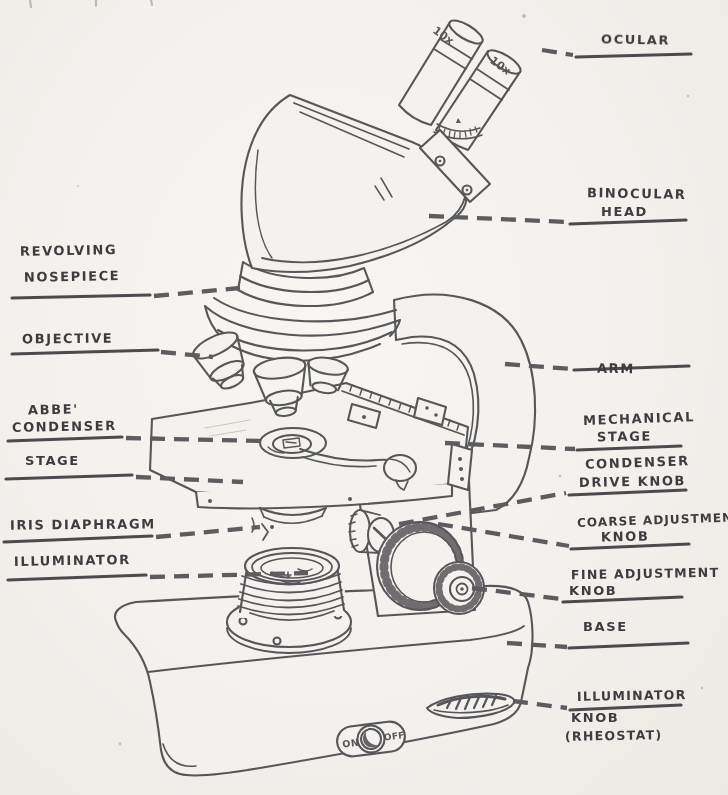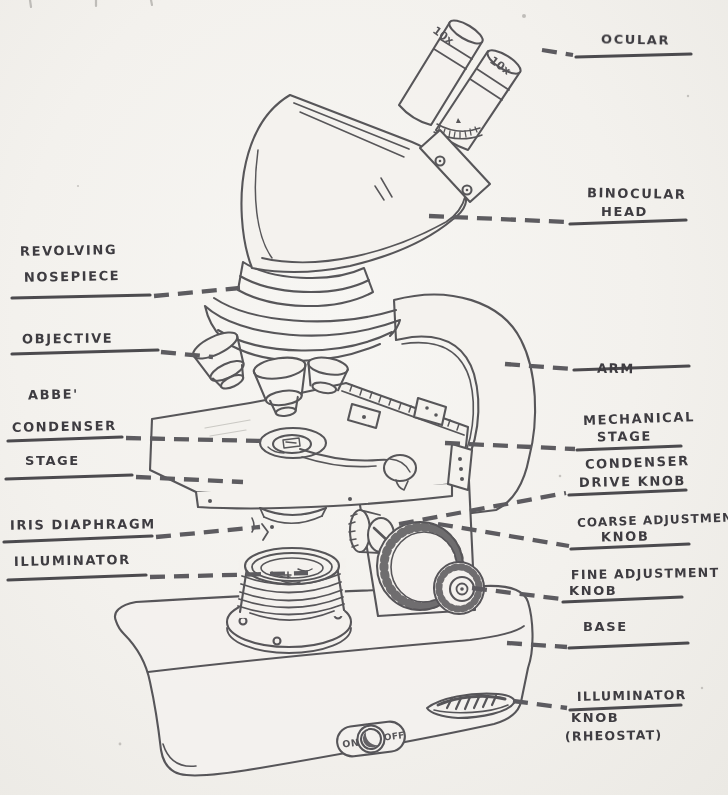--- a/index.html
+++ b/index.html
@@ -266,21 +266,21 @@
 <div class="lbl" style="left:587px;top:186px;transform:rotate(1deg)">BINOCULAR</div>
 <div class="lbl" style="left:601px;top:204px">HEAD</div>
 
 <div class="lbl" style="left:20px;top:243px;transform:rotate(-1deg)">REVOLVING</div>
 <div class="lbl" style="left:24px;top:269px;transform:rotate(-1deg)">NOSEPIECE</div>
 
 <div class="lbl" style="left:22px;top:331px;transform:rotate(-0.5deg)">OBJECTIVE</div>
 
 <div class="lbl" style="left:597px;top:361px;transform:rotate(1deg)">ARM</div>
 
-<div class="lbl" style="left:28px;top:387px;transform:rotate(-1deg)">ABBE'</div>
+<div class="lbl" style="left:28px;top:402px;transform:rotate(-1deg)">ABBE'</div>
 <div class="lbl" style="left:12px;top:419px;transform:rotate(-1deg)">CONDENSER</div>
 
 <div class="lbl" style="left:583px;top:411px;transform:rotate(-2deg)">MECHANICAL</div>
 <div class="lbl" style="left:597px;top:429px;transform:rotate(-1deg)">STAGE</div>
 
 <div class="lbl" style="left:25px;top:453px">STAGE</div>
 
 <div class="lbl" style="left:585px;top:455px;transform:rotate(-2deg)">CONDENSER</div>
 <div class="lbl" style="left:579px;top:474px;transform:rotate(-1deg)">DRIVE KNOB</div>
 

